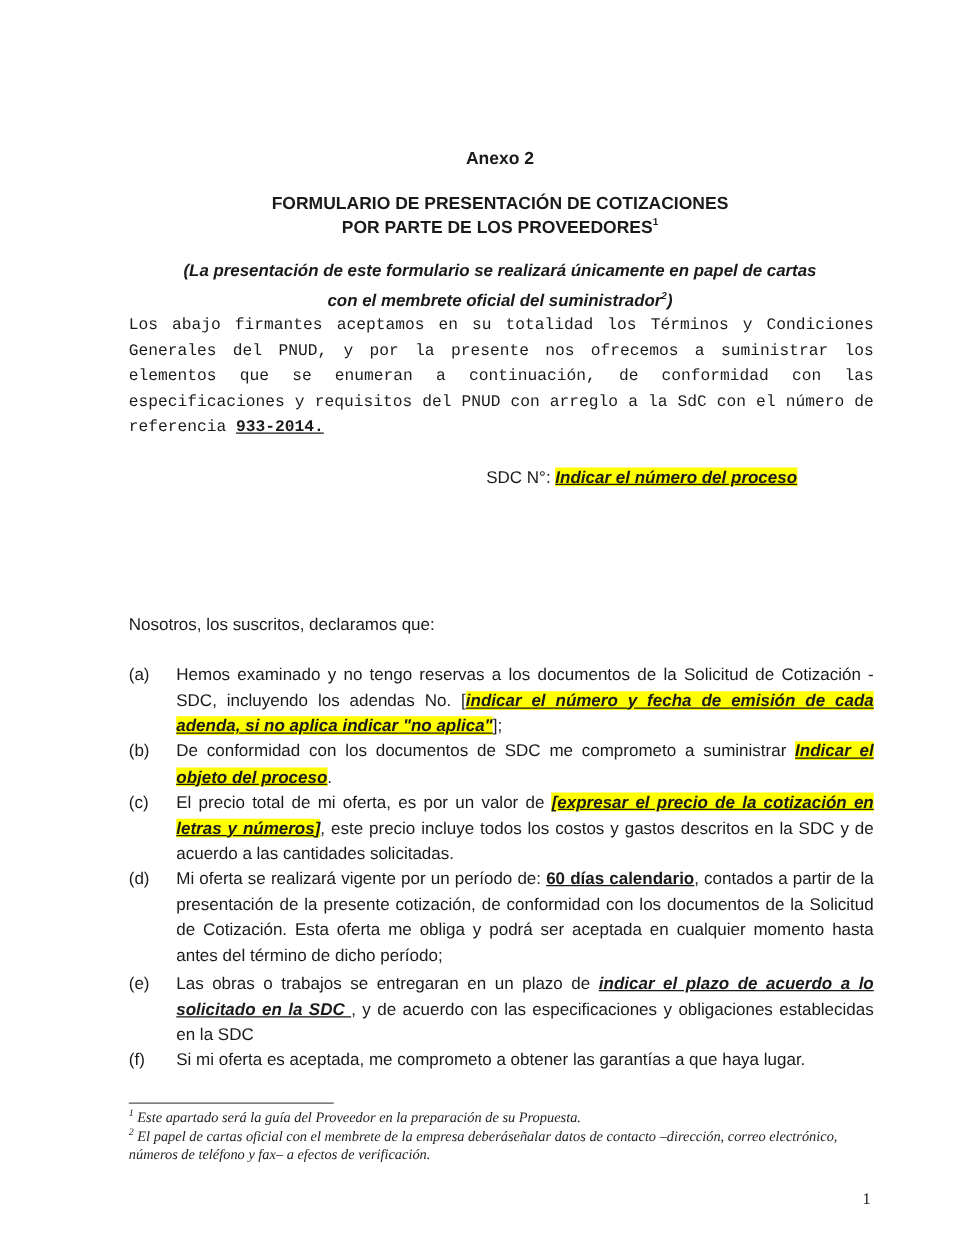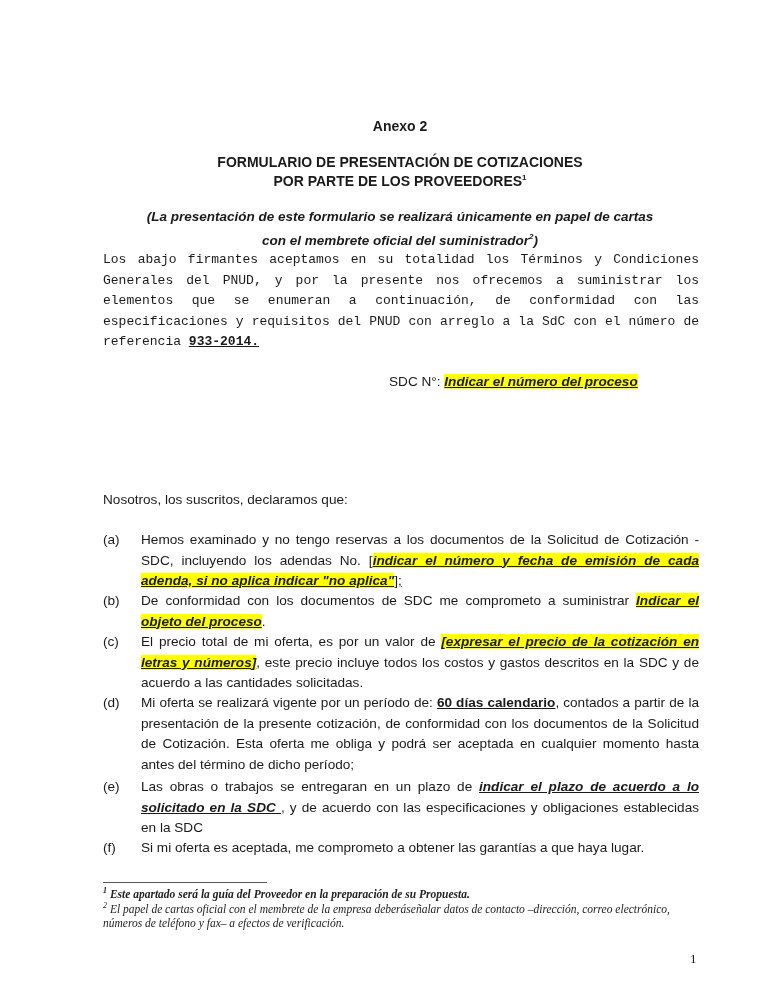--- a/index.html
+++ b/index.html
@@ -77,17 +77,17 @@
     <span class="txt"><span>Las  obras o trabajos  se entregaran en un plazo de  </span><span class="bi u">indicar el plazo de acuerdo a lo solicitado en la SDC </span><span>, y de acuerdo con las especificaciones  y obligaciones establecidas en la SDC</span></span>
   </div>
 
   <div class="item" style="top:838px;">
     <span class="lbl">(f)</span>
     <span class="txt">Si mi oferta es aceptada, me comprometo a obtener las garantías a que haya lugar.</span>
   </div>
 
   <div class="rule"></div>
 
-  <div class="fn" style="top:884px;font-weight:bold;"><sup>1</sup><span> Este apartado será la guía del Proveedor en la preparación de su Propuesta.</span></div>
+  <div class="fn" style="top:884px;"><sup>1</sup><span> Este apartado será la guía del Proveedor en la preparación de su Propuesta.</span></div>
   <div class="fn" style="top:899px;"><sup>2</sup><span> El papel de cartas oficial con el membrete de la empresa deberáseñalar datos de contacto –dirección, correo electrónico, números de teléfono y fax– a efectos de verificación.</span></div>
 
   <div class="pagenum">1</div>
 </div>
 
 </body></html>

